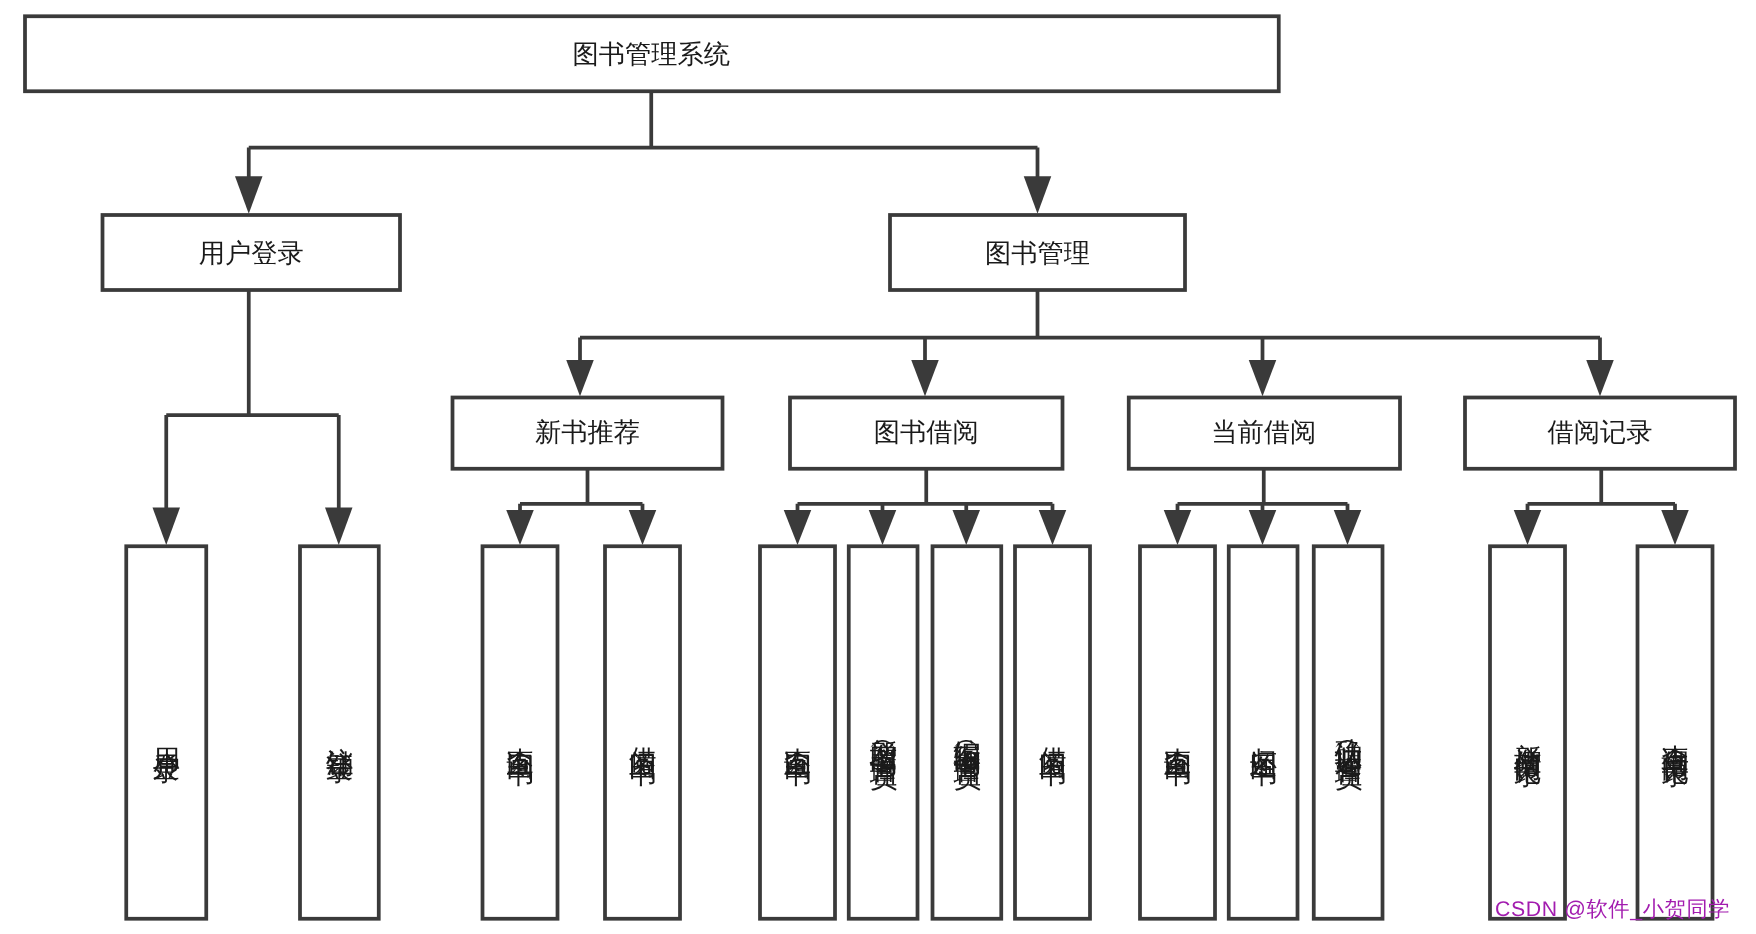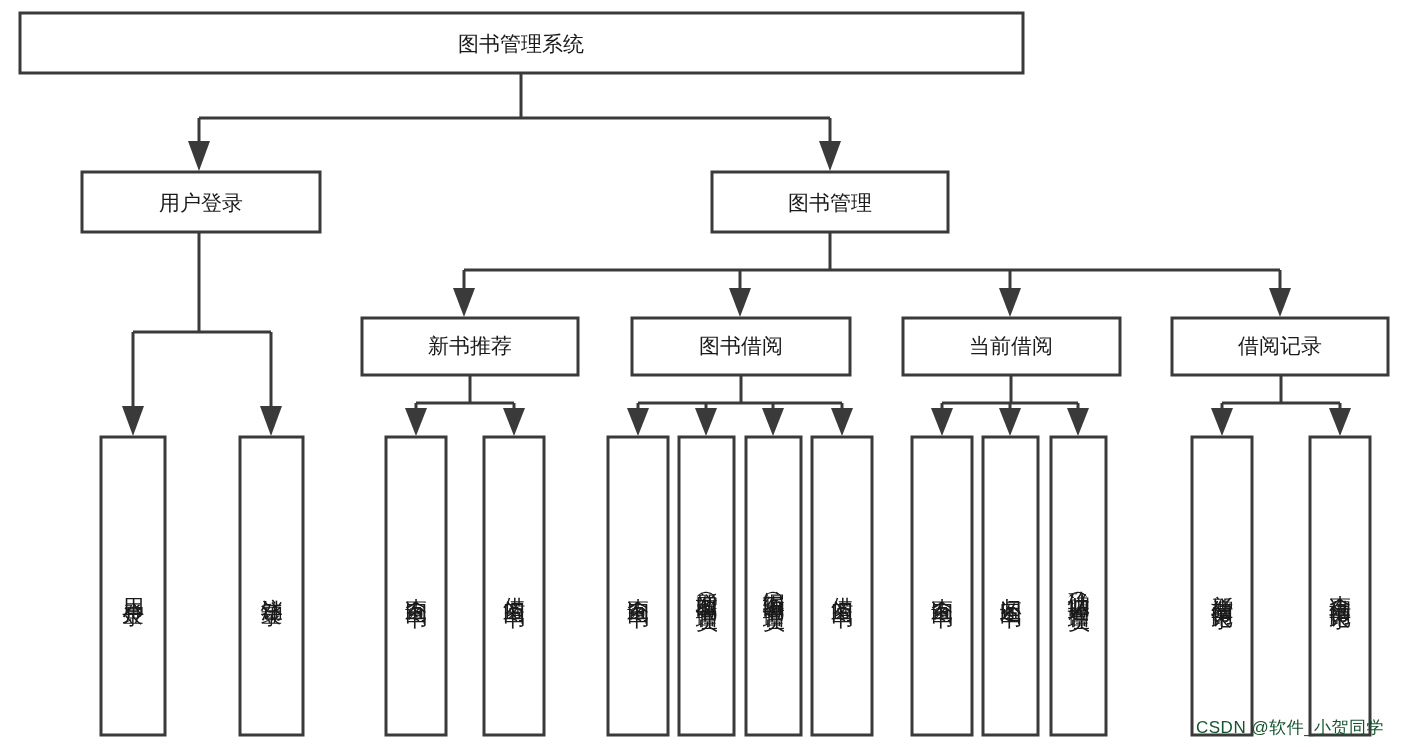--- a/index.html
+++ b/index.html
@@ -62,21 +62,21 @@
     align-items: center;
     justify-content: center;
     text-align: center;
     white-space: nowrap;
     pointer-events: none;
   }
   #watermark {
     position: absolute;
     font-family: "Liberation Sans", "DejaVu Sans", sans-serif;
     font-size: 17px;
-    color: #14532d;
+    color: #a21caf;
     white-space: nowrap;
     letter-spacing: 0.5px;
   }
 </style>
 </head>
 <body>
 
 <div id="diagram-root">
 
   <svg id="flow-svg" viewBox="0 0 1405 747">

